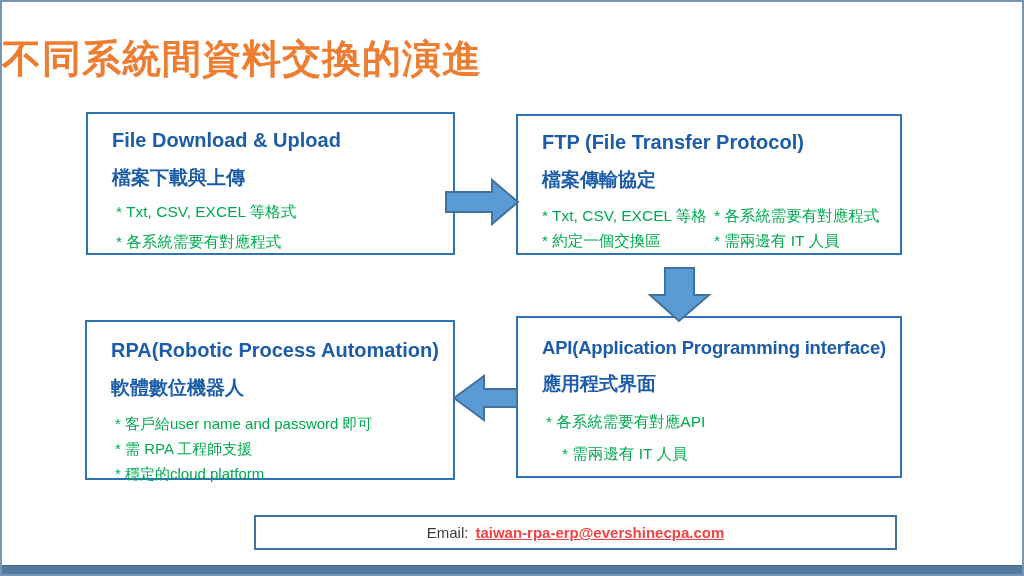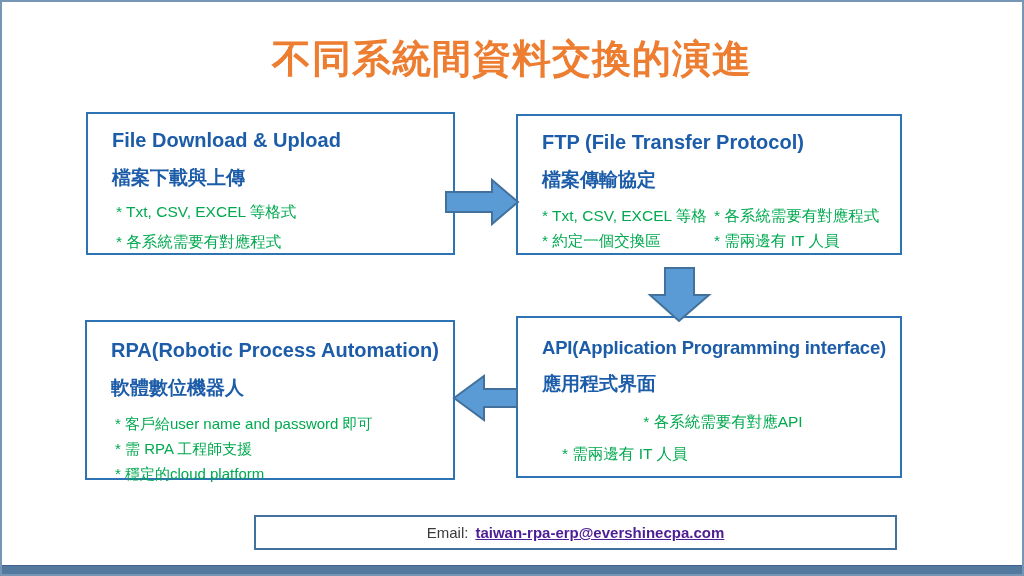--- a/index.html
+++ b/index.html
@@ -6,21 +6,21 @@
   .slide {
     position:relative; width:1024px; height:576px; background:#ffffff;
     font-family:"Liberation Sans", sans-serif; overflow:hidden;
     border:2px solid #7796b6; box-sizing:border-box;
   }
   .footer-bar {
     position:absolute; left:0; right:0; bottom:0; height:8px;
     background:#54799e; border-top:1px solid #3e628c;
   }
   .title {
-    position:absolute; top:30px; left:0; width:100%; text-align:center;
+    position:absolute; top:30px; left:0; width:100%; text-align:left;
     font-size:39px; font-weight:bold; color:#ed7d31; letter-spacing:1px;
   }
   .box {
     position:absolute; border:2.5px solid #2e74b5; background:#fff;
     box-sizing:border-box;
     padding-left:12px;
   }
   #box-file { left:84px;  top:110px; width:369px; height:143px; }
   #box-ftp  { left:514px; top:112px; width:386px; height:141px; }
   #box-rpa  { left:83px;  top:318px; width:370px; height:160px; }
@@ -35,37 +35,37 @@
   .box .zh {
     color:#1c5ca8; font-weight:bold; font-size:19px;
     margin:13px 0 0 12px; line-height:1.3;
   }
   .bullet {
     color:#00a94f; font-weight:400; font-size:15.5px;
     margin:12px 0 0 16px; white-space:nowrap; line-height:1.2;
   }
   #box-rpa .bullet { margin-top:7px; font-size:15px; }
   #box-rpa .bullet.first { margin-top:14px; }
-  #box-api .bullet.indent-1 { margin-top:16px;text-align:center; }
+  #box-api .bullet.indent-1 { margin-top:16px; }
   #box-api .bullet.indent-2 { margin-left:32px; margin-top:14px; }
 
   .cols { display:flex; margin:14px 0 0 12px; }
   .cols .col-1 { width:172px; }
   .cols .col-2 { flex:1; }
   .cols .bullet { margin:0 0 7px 0; }
 
   .arrows { position:absolute; left:0; top:0; pointer-events:none; }
 
   #email-box {
     position:absolute; left:252px; top:513px; width:643px; height:35px;
     border:2px solid #41719c; box-sizing:border-box; background:#fff;
     display:flex; align-items:center; justify-content:center; font-size:15px;
   }
   .email-label { color:#3b3b3b; margin-right:7px; }
-  .email-link  { color:#4c1d95; font-weight:bold; text-decoration:underline; cursor:pointer; }
+  .email-link  { color:#ef4444; font-weight:bold; text-decoration:underline; cursor:pointer; }
 </style>
 </head>
 <body>
 
 <div class="slide">
 
   <div class="title">不同系統間資料交換的演進</div>
 
   <div class="box" id="box-file">
     <div class="en">File Download &amp; Upload</div>

